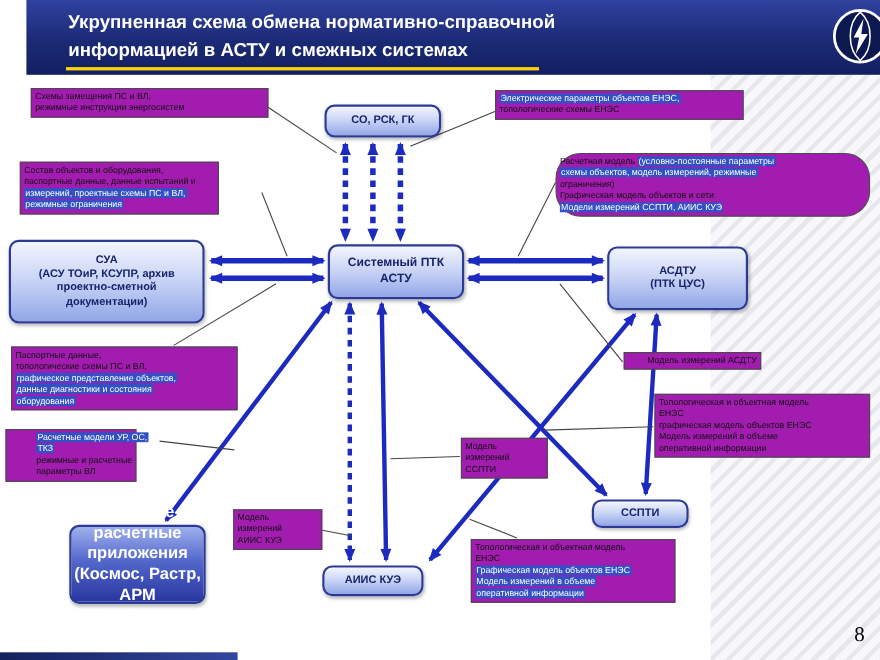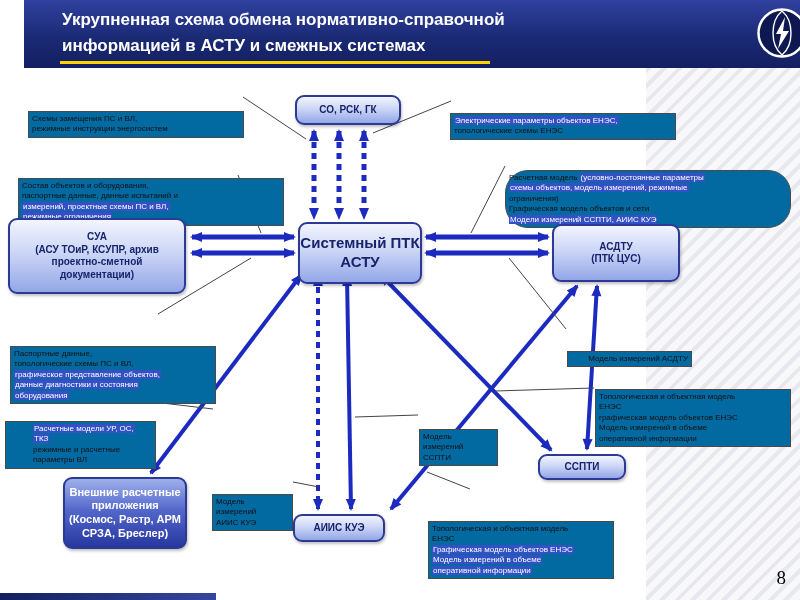--- a/index.html
+++ b/index.html
@@ -18,22 +18,22 @@
 
   .page-num { position:absolute; right:14px; top:567px; z-index:5;
               font-family:"Liberation Serif",serif; font-size:19px; color:#000; }
   .footer-bar { position:absolute; left:0; top:593px; width:216px; height:7px; z-index:5;
                 background:linear-gradient(90deg,#12205e,#34479f); }
 
   .wires { position:absolute; left:0; top:0; z-index:2; }
   .arr  { stroke:#1c2ac0; }
   .thin { stroke:#444; stroke-width:1; }
 
-  .ann { position:absolute; background:#0369a1; border:1px solid #4a4a4a; padding:2px 3px;
-         font-size:8px; line-height:1.3; color:#101010; z-index:3;margin-top:31px; }
+  .ann { position:absolute; background:#a21caf; border:1px solid #4a4a4a; padding:2px 3px;
+         font-size:8px; line-height:1.3; color:#101010; z-index:3; }
   .ann div { white-space:nowrap; }
   .hl { background:#3350c4; color:#fff; padding:0 1px; }
 
   .node { position:absolute; z-index:4; border:2px solid #2c3a96; border-radius:9px;
           background:linear-gradient(180deg,#f2f5fe 0%,#ccd6f6 45%,#93a7e7 100%);
           color:#17236b; font-weight:bold; font-size:10px; line-height:1.25;
           display:flex; flex-direction:column; justify-content:center; text-align:center;
           box-shadow:1px 2px 3px rgba(0,0,0,0.25); }
   .node.dark { background:linear-gradient(180deg,#9fb0ec 0%,#5468cc 45%,#27379f 100%); color:#fff; }
 </style>
@@ -92,21 +92,21 @@
     <line class="thin" x1="293" y1="482" x2="319" y2="487"></line>
     <line class="thin" x1="594" y1="388" x2="495" y2="391"></line>
     <line class="thin" x1="470" y1="489" x2="427" y2="472"></line>
   </svg>
 
   <div class="ann" style="left:28px;top:80px;width:216px;">
     <div><span>Схемы замещения ПС и ВЛ,</span></div>
     <div><span>режимные инструкции энергосистем</span></div>
   </div>
 
-  <div class="ann" style="left:18px;top:147px;width:266px;">
+  <div class="ann" style="left:18px;top:147px;width:181px;">
     <div><span>Состав объектов и оборудования,</span></div>
     <div><span>паспортные данные, данные испытаний и</span></div>
     <div><span class="hl">измерений, проектные схемы ПС и ВЛ,</span></div>
     <div><span class="hl">режимные ограничения</span></div>
   </div>
 
   <div class="ann" style="left:450px;top:82px;width:226px;">
     <div><span class="hl">Электрические параметры объектов ЕНЭС,</span></div>
     <div><span>топологические схемы ЕНЭС</span></div>
   </div>
@@ -120,21 +120,21 @@
   </div>
 
   <div class="ann" style="left:10px;top:315px;width:206px;">
     <div><span>Паспортные данные,</span></div>
     <div><span>топологические схемы ПС и ВЛ,</span></div>
     <div><span class="hl">графическое представление объектов,</span></div>
     <div><span class="hl">данные диагностики и состояния</span></div>
     <div><span class="hl">оборудования</span></div>
   </div>
 
-  <div class="ann" style="left:5px;top:390px;width:151px;padding-left:27px;">
+  <div class="ann" style="left:5px;top:390px;width:119px;padding-left:27px;">
     <div><span class="hl">Расчетные модели УР, ОС,</span></div>
     <div><span class="hl">ТКЗ</span></div>
     <div><span>режимные и расчетные</span></div>
     <div><span>параметры ВЛ</span></div>
   </div>
 
   <div class="ann" style="left:567px;top:320px;width:125px;text-align:right;">
     <div><span>Модель измерений АСДТУ</span></div>
   </div>
 
@@ -163,38 +163,38 @@
     <div><span>ЕНЭС</span></div>
     <div><span class="hl">Графическая модель объектов ЕНЭС</span></div>
     <div><span class="hl">Модель измерений в объеме</span></div>
     <div><span class="hl">оперативной информации</span></div>
   </div>
 
   <div class="node" style="left:295px;top:95px;width:106px;height:30px;">
     <div>СО, РСК, ГК</div>
   </div>
 
-  <div class="node" style="left:298px;top:222px;width:124px;height:62px;font-size:15px;">
+  <div class="node" style="left:298px;top:222px;width:124px;height:50px;font-size:11px;">
     <div>Системный ПТК</div>
     <div>АСТУ</div>
   </div>
 
   <div class="node" style="left:8px;top:218px;width:178px;height:76px;">
     <div>СУА</div>
     <div>(АСУ ТОиР, КСУПР, архив</div>
     <div>проектно-сметной</div>
     <div>документации)</div>
   </div>
 
   <div class="node" style="left:552px;top:224px;width:128px;height:58px;">
     <div>АСДТУ</div>
     <div>(ПТК ЦУС)</div>
   </div>
 
-  <div class="node dark" style="left:63px;top:477px;width:124px;height:72px;font-size:11px;">
+  <div class="node dark" style="left:63px;top:477px;width:124px;height:72px;font-size:15px;">
     <div>Внешние расчетные</div>
     <div>приложения</div>
     <div>(Космос, Растр, АРМ</div>
     <div>СРЗА, Бреслер)</div>
   </div>
 
   <div class="node" style="left:293px;top:514px;width:92px;height:28px;">
     <div>АИИС КУЭ</div>
   </div>
 

